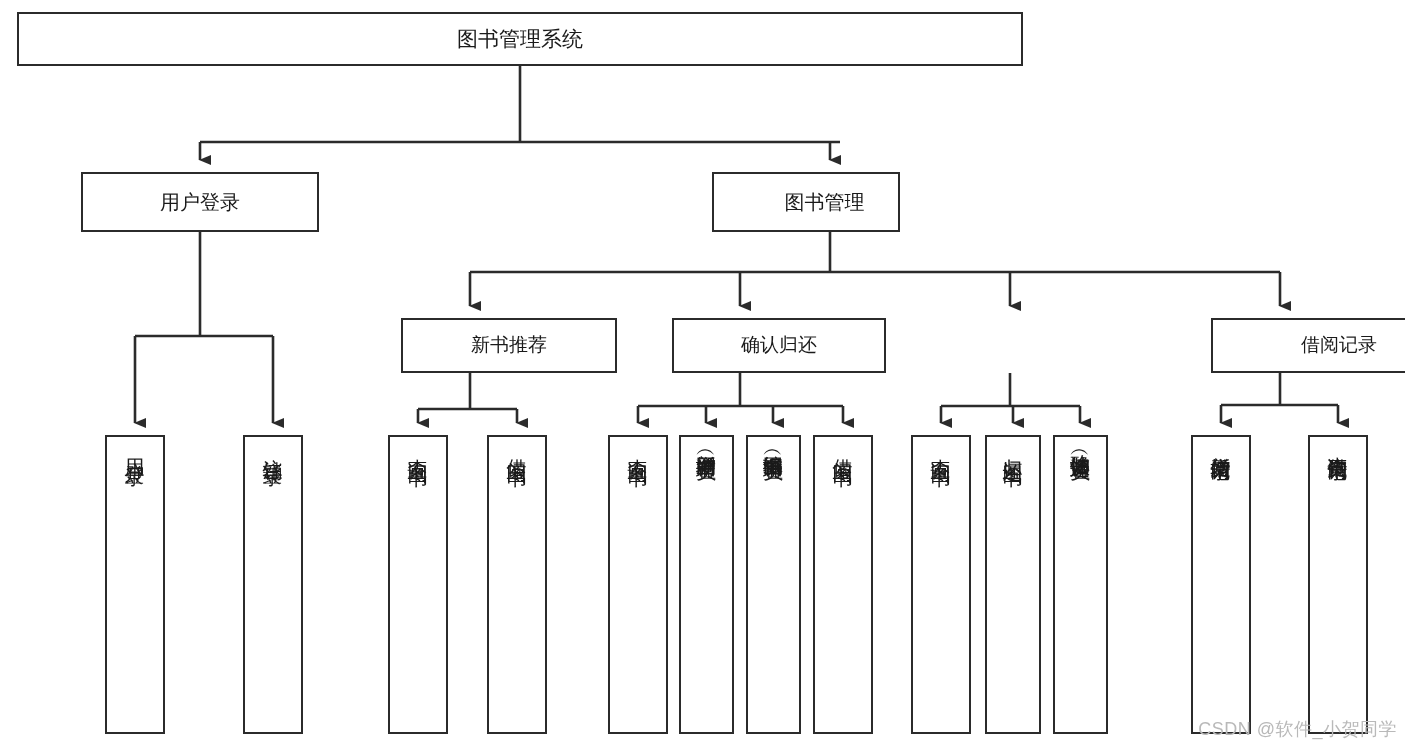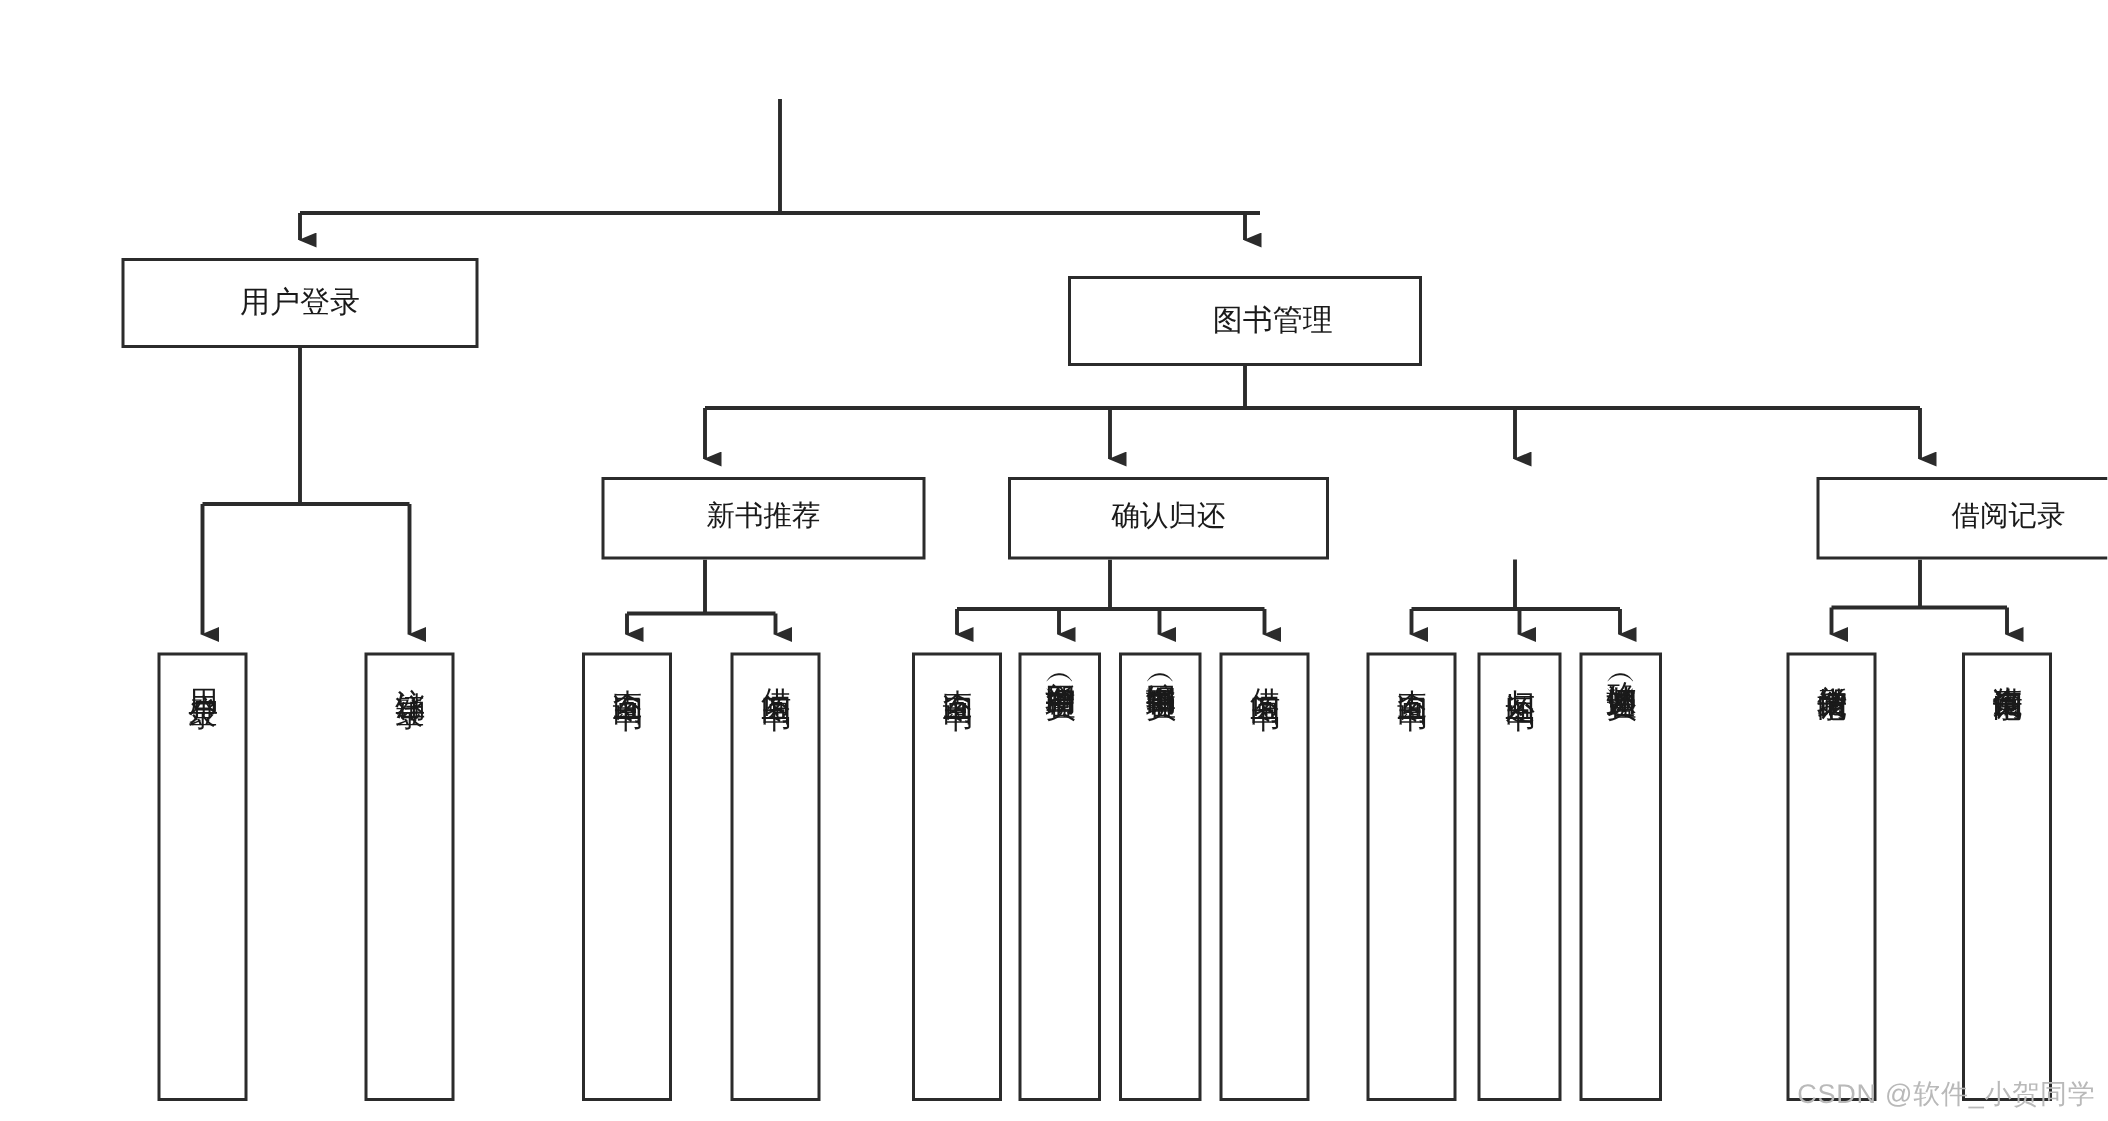--- a/index.html
+++ b/index.html
@@ -121,25 +121,28 @@
       <path d="M 1013 406 L 1013 423" marker-end="url(#arrow)"></path>
       <path d="M 1080 406 L 1080 423" marker-end="url(#arrow)"></path>
 
       <path d="M 1280 373 L 1280 405"></path>
       <path d="M 1221 405 L 1338 405"></path>
       <path d="M 1221 405 L 1221 423" marker-end="url(#arrow)"></path>
       <path d="M 1338 405 L 1338 423" marker-end="url(#arrow)"></path>
     </g>
   </svg>
 
+  <div class="node root" style="left:17px; top:12px; width:1006px; height:54px;">
+    <span class="label-h">图书管理系统</span>
+  </div>
 
   <div class="node lvl1" style="left:81px; top:172px; width:238px; height:60px;">
     <span class="label-h">用户登录</span>
   </div>
-  <div class="node lvl1" style="left:712px; top:184px; width:236px; height:60px;padding-left:37px;">
+  <div class="node lvl1" style="left:712px; top:172px; width:188px; height:60px;padding-left:37px;">
     <span class="label-h">图书管理</span>
   </div>
 
   <div class="node lvl2" style="left:362px; top:318px; width:216px; height:55px;">
     <span class="label-h">新书推荐</span>
   </div>
   <div class="node lvl2" style="left:633px; top:318px; width:214px; height:55px;">
     <span class="label-h">确认归还</span>
   </div>
   <div class="node lvl2" style="left:1172px; top:318px; width:256px; height:55px;">

